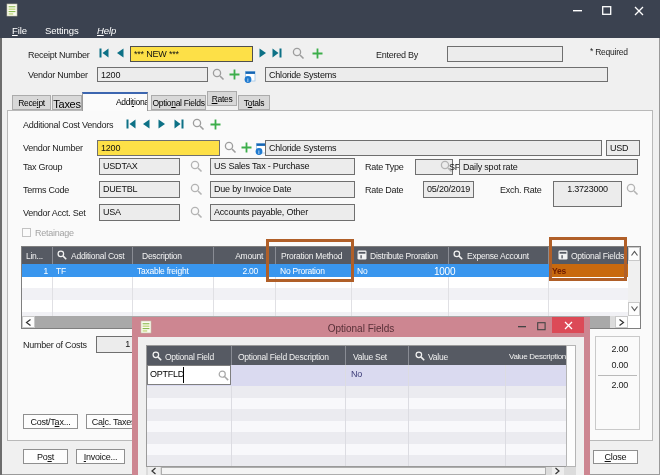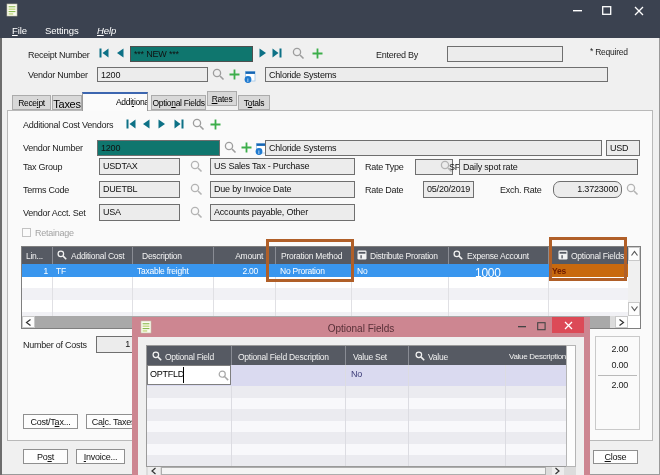--- a/index.html
+++ b/index.html
@@ -1,21 +1,21 @@
 <!DOCTYPE html>
 <html><head>
 <meta charset="utf-8">
 <style>
 html,body{margin:0;padding:0;}
 body{width:660px;height:475px;overflow:hidden;font-family:"Liberation Sans",sans-serif;}
 .win{position:relative;width:660px;height:475px;background:#f0f0f0;overflow:hidden;
  box-shadow:inset 2px 0 0 #6d6d6d, inset -1px 0 0 #9a9a9a, inset 0 -1px 0 #9a9a9a;}
 .abs{position:absolute;}
 .lbl{position:absolute;font-size:9px;letter-spacing:-0.25px;color:#1c1c1c;white-space:nowrap;}
-.tb{position:absolute;background:#0f766e;border:1px solid #6f6f6f;font-size:9px;letter-spacing:-0.2px;color:#111;white-space:nowrap;box-sizing:border-box;padding:2px 3px 0 3px;}
+.tb{position:absolute;background:#fde047;border:1px solid #6f6f6f;font-size:9px;letter-spacing:-0.2px;color:#111;white-space:nowrap;box-sizing:border-box;padding:2px 3px 0 3px;}
 .ro{background:#ececec;}
 .btn{position:absolute;background:#fdfdfd;border:1px solid #8f8f8f;font-size:9px;letter-spacing:-0.25px;color:#111;text-align:center;box-sizing:border-box;}
 svg{position:absolute;overflow:visible;}
 u{text-decoration:underline;}
 </style>
 </head>
 <body>
 <div class="win">
 
 <div class="abs" style="left:0;top:0;width:660px;height:25px;background:#3b4250;"></div>
@@ -152,21 +152,21 @@
 <div class="lbl" style="left:23px;top:185px;">Terms Code</div>
 <div class="tb ro" style="left:99px;top:181px;width:81px;height:17px;">DUETBL</div>
 <svg style="left:190px;top:183px;" width="13" height="13" viewBox="0 0 13 13">
       <circle cx="5" cy="5" r="3.6" fill="none" stroke="#b3b3b3" stroke-width="1.3"></circle>
       <line x1="8" y1="8" x2="11.5" y2="11.5" stroke="#b3b3b3" stroke-width="1.6"></line>
     </svg>
 <div class="tb ro" style="left:210px;top:181px;width:145px;height:17px;">Due by Invoice Date</div>
 <div class="lbl" style="left:365px;top:185px;">Rate Date</div>
 <div class="tb ro" style="left:415px;top:181px;width:51px;height:17px;margin-left:8px;">05/20/2019</div>
 <div class="lbl" style="left:500px;top:185px;">Exch. Rate</div>
-<div class="tb ro" style="left:553px;top:181px;width:69px;height:17px;text-align:right;border-radius:7px;">1.3723000</div>
+<div class="tb ro" style="left:553px;top:181px;width:69px;height:26px;text-align:center;">1.3723000</div>
 <svg style="left:626px;top:183px;" width="13" height="13" viewBox="0 0 13 13">
       <circle cx="5" cy="5" r="3.6" fill="none" stroke="#b3b3b3" stroke-width="1.3"></circle>
       <line x1="8" y1="8" x2="11.5" y2="11.5" stroke="#b3b3b3" stroke-width="1.6"></line>
     </svg>
 
 <div class="lbl" style="left:23px;top:208px;">Vendor Acct. Set</div>
 <div class="tb ro" style="left:99px;top:204px;width:81px;height:17px;">USA</div>
 <svg style="left:190px;top:206px;" width="13" height="13" viewBox="0 0 13 13">
       <circle cx="5" cy="5" r="3.6" fill="none" stroke="#b3b3b3" stroke-width="1.3"></circle>
       <line x1="8" y1="8" x2="11.5" y2="11.5" stroke="#b3b3b3" stroke-width="1.6"></line>
@@ -216,21 +216,21 @@
 <div class="lbl" style="left:571px;top:251px;color:#f2f2f2;font-size:8.5px;">Optional Fields</div>
 
 <div class="abs" style="left:22px;top:264px;width:606px;height:13px;background:#3996ee;"></div>
 <div class="abs" style="left:549px;top:264px;width:79px;height:13px;background:#c8690e;"></div>
 <div class="lbl" style="left:30px;top:266px;color:#fff;font-size:8.5px;width:18px;text-align:right;">1</div>
 <div class="lbl" style="left:56px;top:266px;color:#fff;font-size:8.5px;">TF</div>
 <div class="lbl" style="left:137px;top:266px;color:#fff;font-size:8.5px;">Taxable freight</div>
 <div class="lbl" style="left:229px;top:266px;color:#fff;font-size:8.5px;width:29px;text-align:right;">2.00</div>
 <div class="lbl" style="left:280px;top:266px;color:#fff;font-size:8.5px;">No Proration</div>
 <div class="lbl" style="left:357px;top:266px;color:#fff;font-size:8.5px;">No</div>
-<div class="lbl" style="left:475px;top:266px;color:#fff;font-size:12px;">1000</div>
+<div class="lbl" style="left:434px;top:266px;color:#fff;font-size:10px;">1000</div>
 <div class="lbl" style="left:552px;top:266px;color:#701c00;font-size:8.5px;font-weight:bold;">Yes</div>
 
 <div class="abs" style="left:22px;top:288px;width:606px;height:12px;background:#f1f1f5;"></div>
 <div class="abs" style="left:22px;top:312px;width:606px;height:4px;background:#f1f1f5;"></div>
 
 <div class="abs" style="left:52px;top:277px;width:1px;height:39px;background:#e0e0e4;"></div>
 <div class="abs" style="left:132px;top:277px;width:1px;height:39px;background:#e0e0e4;"></div>
 <div class="abs" style="left:213px;top:277px;width:1px;height:39px;background:#e0e0e4;"></div>
 <div class="abs" style="left:275px;top:277px;width:1px;height:39px;background:#e0e0e4;"></div>
 <div class="abs" style="left:351px;top:277px;width:1px;height:39px;background:#e0e0e4;"></div>

